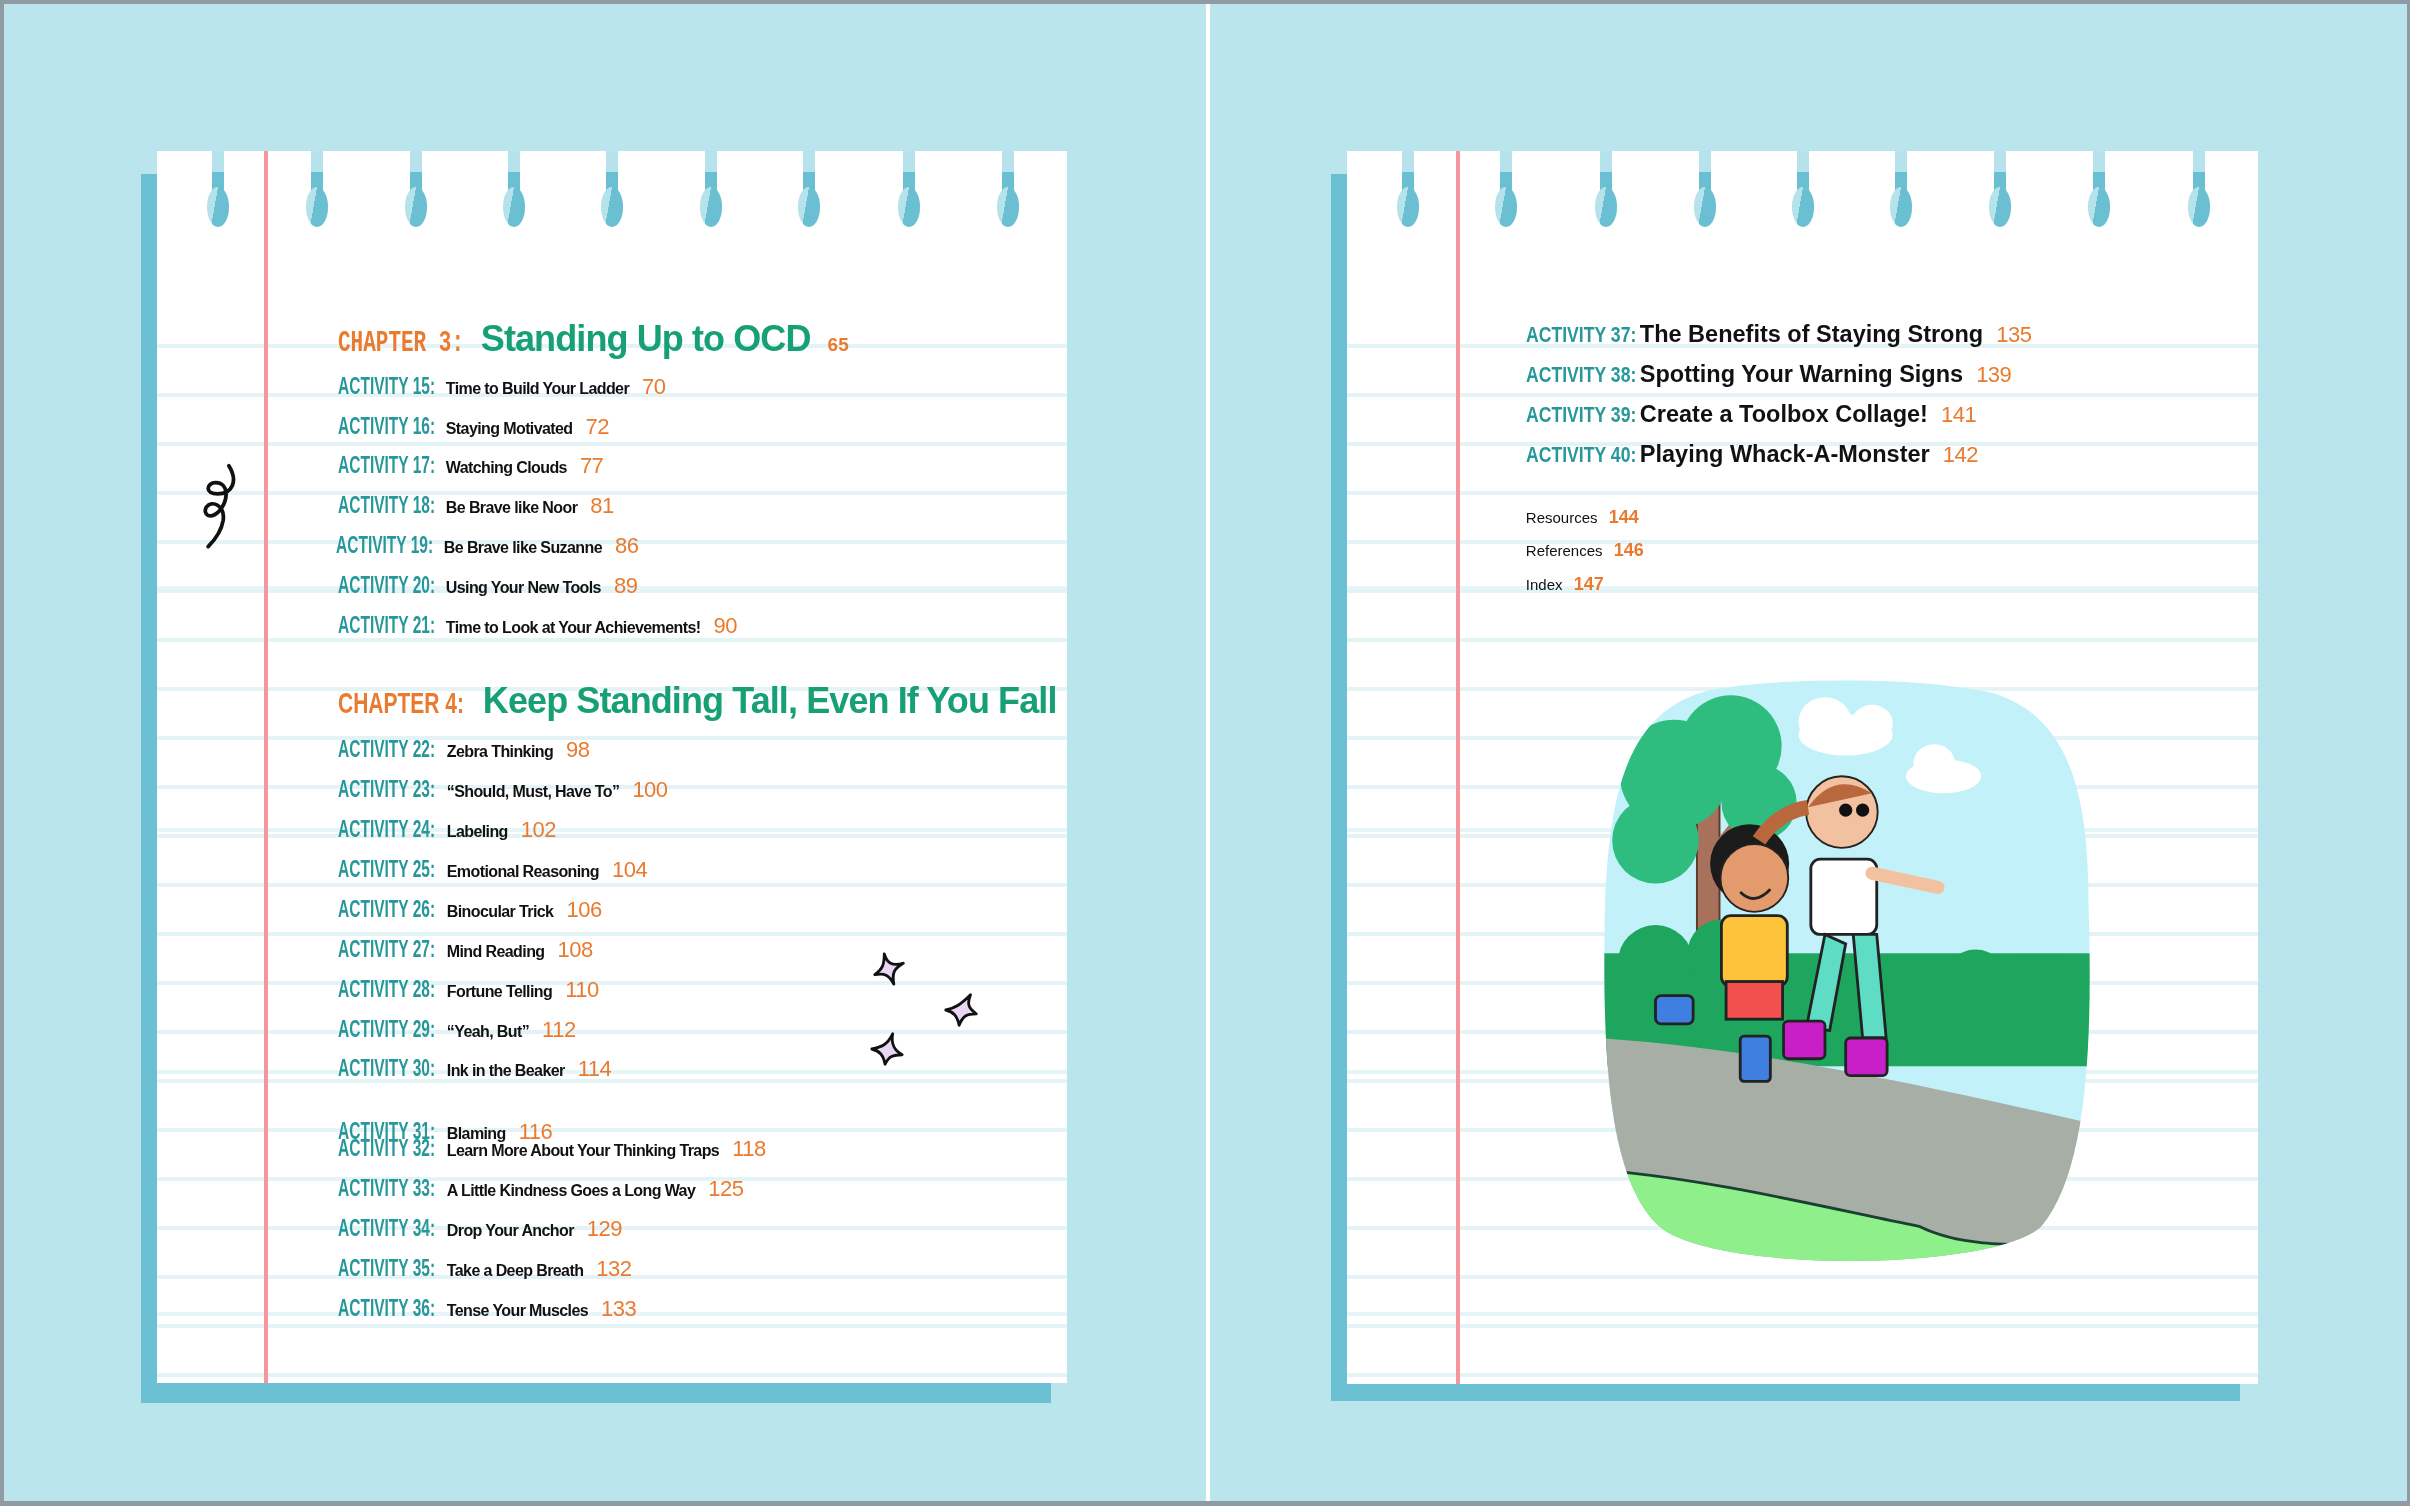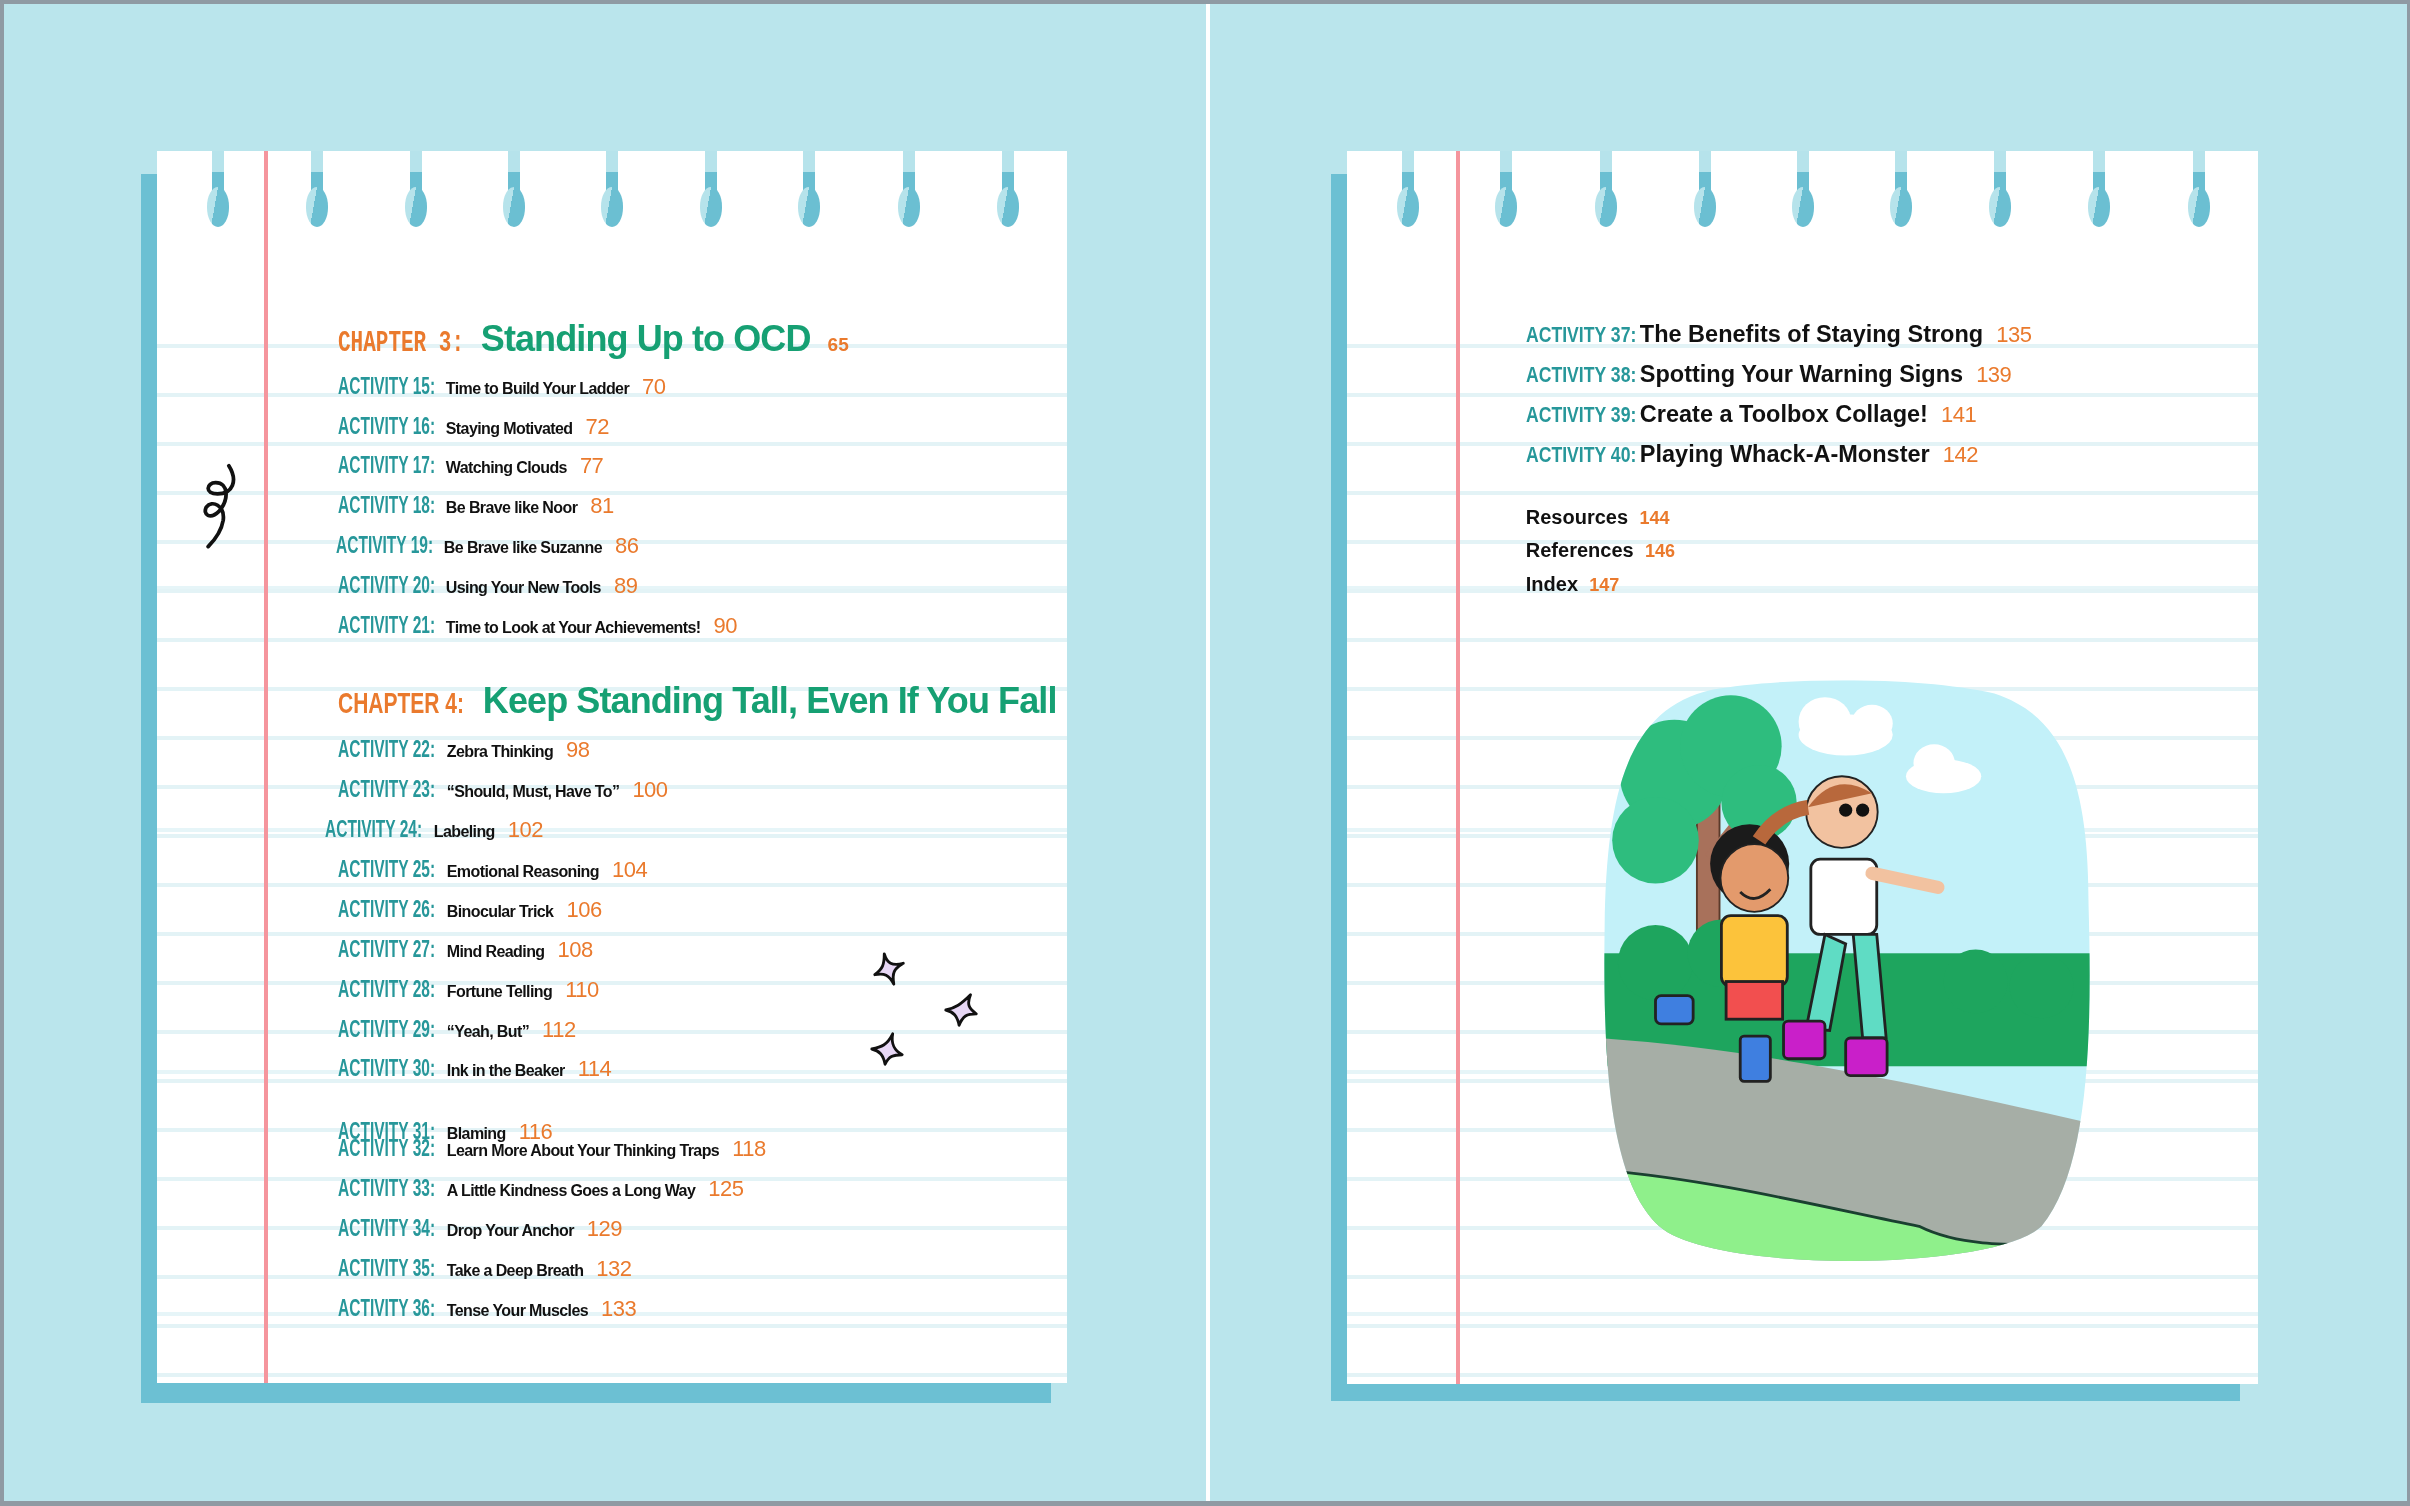--- a/index.html
+++ b/index.html
@@ -23,21 +23,21 @@
   .row { position:absolute; white-space:nowrap; height:38px; line-height:38px; }
   .lab { display:inline-block; color:#27979a; font-weight:bold; font-size:23.5px; transform:scaleX(0.66); transform-origin:left center; vertical-align:baseline; }
   .labbox { display:inline-block; vertical-align:baseline; overflow:visible; }
   .ttl { color:#111111; font-weight:bold; font-size:16px; letter-spacing:-0.6px; vertical-align:baseline; }
   .pg { color:#ea7a2d; font-weight:normal; font-size:22px; margin-left:13px; vertical-align:baseline; letter-spacing:-0.5px; }
   .chap-lab { display:inline-block; color:#ea7a2d; font-weight:bold; font-size:30px; transform:scaleX(0.7); transform-origin:left center; }
   .chap-ttl { color:#16a073; font-weight:bold; font-size:36px; letter-spacing:-0.9px; }
   .chap-pg { color:#ea7a2d; font-weight:bold; font-size:19px; margin-left:17px; }
   .right .lab { transform:scaleX(0.78); font-size:22.6px; }
   .right .ttl { font-size:23.5px; letter-spacing:0px; }
-  .back-ttl { color:#111111; font-weight:bold; font-size:20px; }
+  .back-ttl { color:#111111; font-weight:normal; font-size:15px; }
   .back-pg { color:#ea7a2d; font-weight:bold; font-size:18px; margin-left:11.3px; }
   .deco { position:absolute; }
 </style>
 </head>
 <body>
 
 <div class="canvas">
   <div class="divider"></div>
 
   <div class="shadow" style="left:137px; top:170px; width:910px; height:1229px;"></div>
@@ -118,21 +118,21 @@
         <div class="row" style="left: 181px; top: 415px;"><span class="labbox" style="width:108px"><span class="lab">ACTIVITY 20:</span></span><span class="ttl">Using Your New Tools</span><span class="pg">89</span></div>
         <div class="row" style="left: 181px; top: 455px;"><span class="labbox" style="width:108px"><span class="lab">ACTIVITY 21:</span></span><span class="ttl">Time to Look at Your Achievements!</span><span class="pg">90</span></div>
       </div>
 
     <div class="row" style="left:181px; top:531px;">
       <span class="labbox" style="width:145px;"><span class="chap-lab">CHAPTER 4:</span></span><span class="chap-ttl">Keep Standing Tall, Even If You Fall</span><span class="chap-pg">93</span>
     </div>
     <div id="ch1-list">
         <div class="row" style="left: 181px; top: 579px;"><span class="labbox" style="width:109px"><span class="lab">ACTIVITY 22:</span></span><span class="ttl">Zebra Thinking</span><span class="pg">98</span></div>
         <div class="row" style="left: 181px; top: 619px;"><span class="labbox" style="width:109px"><span class="lab">ACTIVITY 23:</span></span><span class="ttl">“Should, Must, Have To”</span><span class="pg">100</span></div>
-        <div class="row" style="left: 168px; top: 659px;"><span class="labbox" style="width:109px"><span class="lab">ACTIVITY 24:</span></span><span class="ttl">Labeling</span><span class="pg">102</span></div>
+        <div class="row" style="left: 181px; top: 659px;"><span class="labbox" style="width:109px"><span class="lab">ACTIVITY 24:</span></span><span class="ttl">Labeling</span><span class="pg">102</span></div>
         <div class="row" style="left: 181px; top: 699px;"><span class="labbox" style="width:109px"><span class="lab">ACTIVITY 25:</span></span><span class="ttl">Emotional Reasoning</span><span class="pg">104</span></div>
         <div class="row" style="left: 181px; top: 739px;"><span class="labbox" style="width:109px"><span class="lab">ACTIVITY 26:</span></span><span class="ttl">Binocular Trick</span><span class="pg">106</span></div>
         <div class="row" style="left: 181px; top: 779px;"><span class="labbox" style="width:109px"><span class="lab">ACTIVITY 27:</span></span><span class="ttl">Mind Reading</span><span class="pg">108</span></div>
         <div class="row" style="left: 181px; top: 819px;"><span class="labbox" style="width:109px"><span class="lab">ACTIVITY 28:</span></span><span class="ttl">Fortune Telling</span><span class="pg">110</span></div>
         <div class="row" style="left: 181px; top: 859px;"><span class="labbox" style="width:109px"><span class="lab">ACTIVITY 29:</span></span><span class="ttl">“Yeah, But”</span><span class="pg">112</span></div>
         <div class="row" style="left: 181px; top: 898px;"><span class="labbox" style="width:109px"><span class="lab">ACTIVITY 30:</span></span><span class="ttl">Ink in the Beaker</span><span class="pg">114</span></div>
         <div class="row" style="left: 181px; top: 938px; margin-top: 23px;"><span class="labbox" style="width:109px"><span class="lab">ACTIVITY 31:</span></span><span class="ttl">Blaming</span><span class="pg">116</span></div>
         <div class="row" style="left: 181px; top: 978px;"><span class="labbox" style="width:109px"><span class="lab">ACTIVITY 32:</span></span><span class="ttl">Learn More About Your Thinking Traps</span><span class="pg">118</span></div>
         <div class="row" style="left: 181px; top: 1018px;"><span class="labbox" style="width:109px"><span class="lab">ACTIVITY 33:</span></span><span class="ttl">A Little Kindness Goes a Long Way</span><span class="pg">125</span></div>
         <div class="row" style="left: 181px; top: 1058px;"><span class="labbox" style="width:109px"><span class="lab">ACTIVITY 34:</span></span><span class="ttl">Drop Your Anchor</span><span class="pg">129</span></div>

